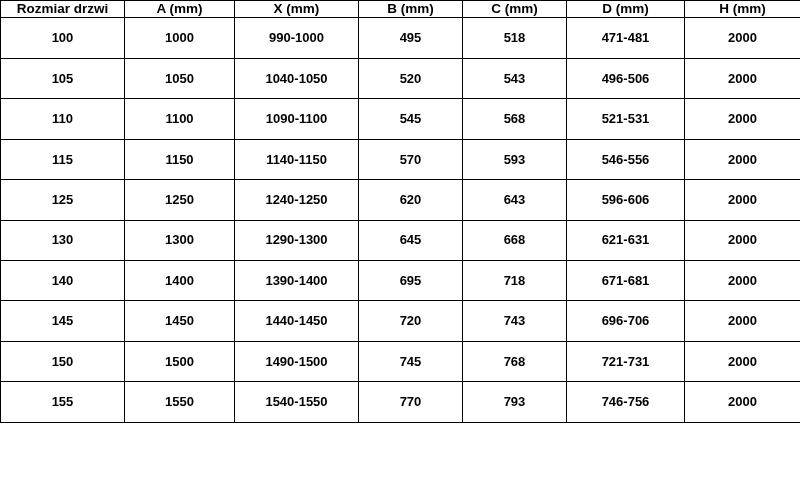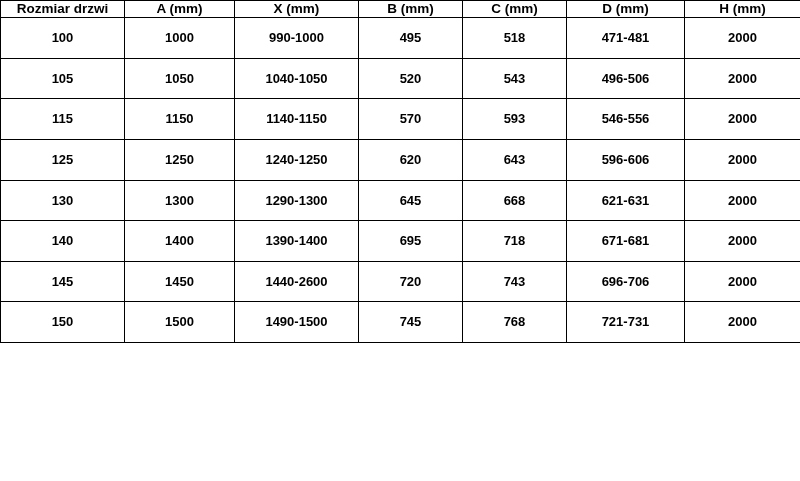--- a/index.html
+++ b/index.html
@@ -14,21 +14,21 @@
     color: #000000;
     overflow: hidden;
   }
   .table-wrap {
     width: 800px;
     height: 481px;
     box-sizing: border-box;
   }
   table.spec-table {
     width: 800px;
-    height: 343px;
+    height: 423px;
     border-collapse: collapse;
     table-layout: fixed;
     padding-left: 48px;
   }
   table.spec-table th,
   table.spec-table td {
     border: 1px solid #000000;
     text-align: center;
     vertical-align: middle;
     font-size: 13px;
@@ -87,20 +87,29 @@
       <tr>
         <td>105</td>
         <td>1050</td>
         <td>1040-1050</td>
         <td>520</td>
         <td>543</td>
         <td>496-506</td>
         <td>2000</td>
       </tr>
       <tr>
+        <td>110</td>
+        <td>1100</td>
+        <td>1090-1100</td>
+        <td>545</td>
+        <td>568</td>
+        <td>521-531</td>
+        <td>2000</td>
+      </tr>
+      <tr>
         <td>115</td>
         <td>1150</td>
         <td>1140-1150</td>
         <td>570</td>
         <td>593</td>
         <td>546-556</td>
         <td>2000</td>
       </tr>
       <tr>
         <td>125</td>
@@ -125,30 +134,39 @@
         <td>1400</td>
         <td>1390-1400</td>
         <td>695</td>
         <td>718</td>
         <td>671-681</td>
         <td>2000</td>
       </tr>
       <tr>
         <td>145</td>
         <td>1450</td>
-        <td>1440-2600</td>
+        <td>1440-1450</td>
         <td>720</td>
         <td>743</td>
         <td>696-706</td>
         <td>2000</td>
       </tr>
       <tr>
         <td>150</td>
         <td>1500</td>
         <td>1490-1500</td>
         <td>745</td>
         <td>768</td>
         <td>721-731</td>
         <td>2000</td>
       </tr>
+      <tr>
+        <td>155</td>
+        <td>1550</td>
+        <td>1540-1550</td>
+        <td>770</td>
+        <td>793</td>
+        <td>746-756</td>
+        <td>2000</td>
+      </tr>
     </tbody>
   </table>
 </div>
 
 </body></html>

